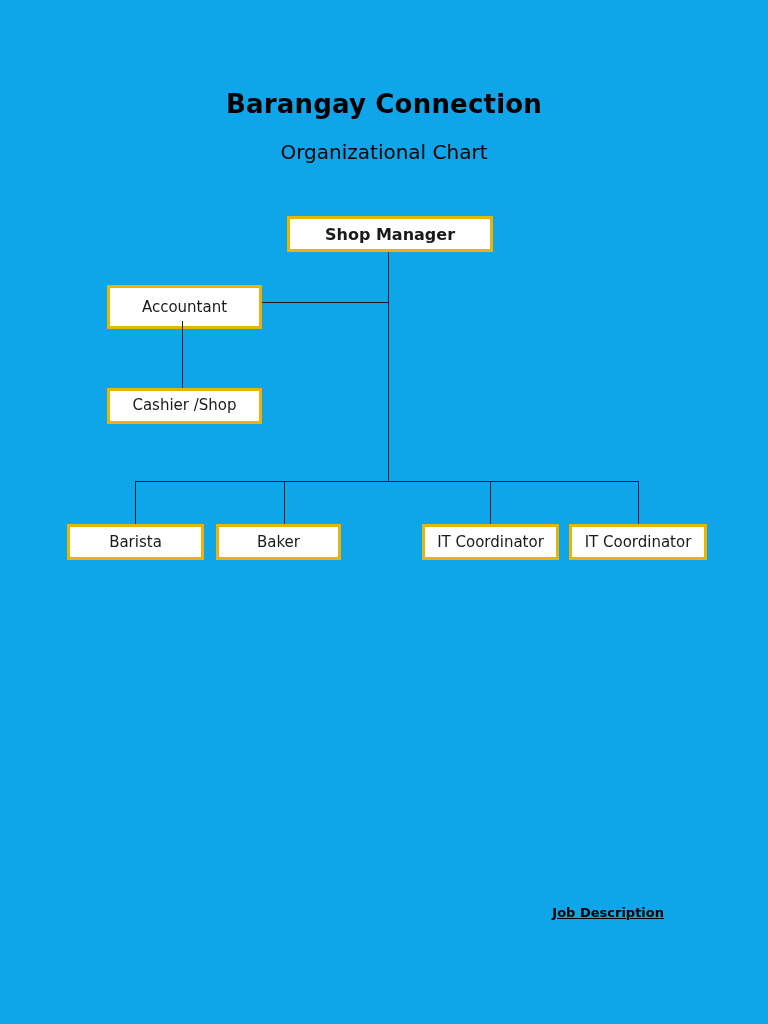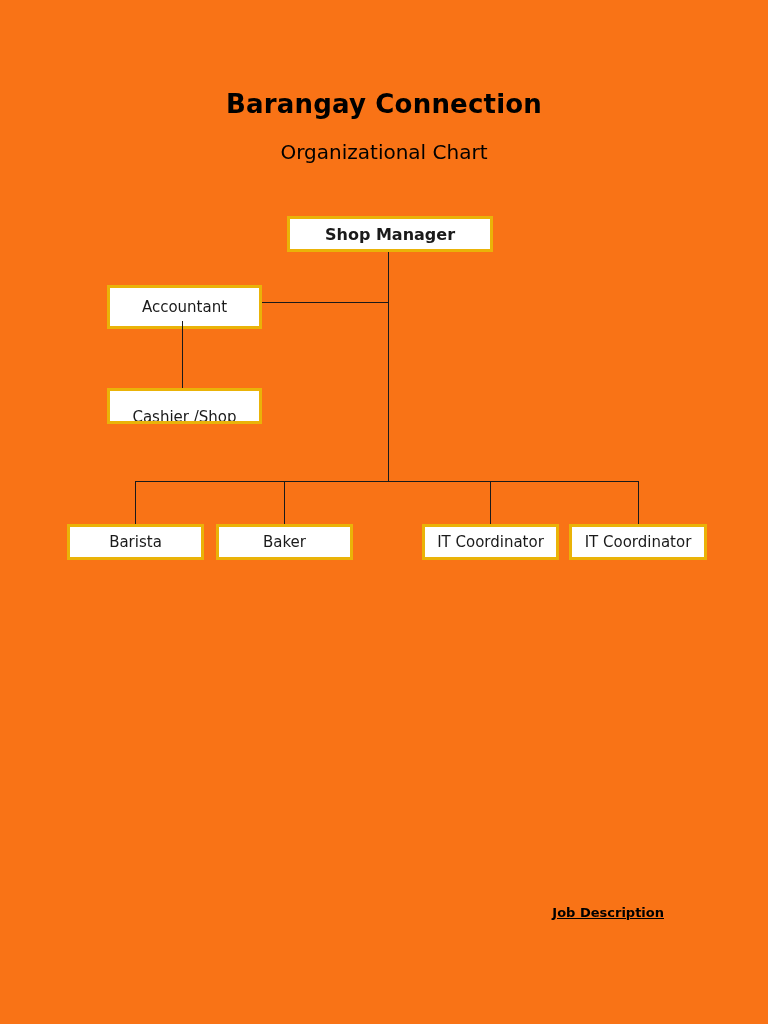--- a/index.html
+++ b/index.html
@@ -15,21 +15,21 @@
     font-family: "DejaVu Sans", "Liberation Sans", sans-serif;
     color: #000000;
     overflow: hidden;
   }
 
   .page {
     position: absolute;
     inset: 0;
     width: 768px;
     height: 1024px;
-    background: #f97316;
+    background: #0ea5e9;
   }
 
   
   .doc-title {
     position: absolute;
     left: 0;
     top: 90px;
     width: 768px;
     text-align: center;
     font-size: 26px;
@@ -78,21 +78,21 @@
   }
   .node .node-label {
     display: block;
     width: 100%;
     white-space: pre-line;
   }
 
   
   .node.clipped {
     align-items: flex-start;
-    padding-top: 18px;
+    padding-top: 6px;
   }
 
   
   .line {
     position: absolute;
     background: #1a1a1a;
   }
   .line.v { width: 1px; }
   .line.h { height: 1px; }
 
@@ -141,21 +141,21 @@
 
     <div class="line v" style="left:135px; top:481px; height:43px;"></div>
     <div class="line v" style="left:284px; top:481px; height:43px;"></div>
     <div class="line v" style="left:490px; top:481px; height:43px;"></div>
     <div class="line v" style="left:638px; top:481px; height:43px;"></div>
 
     <div class="node" style="left:67px; top:524px; width:137px; height:36px;">
       <span class="node-label">Barista</span>
     </div>
 
-    <div class="node" style="left:216px; top:524px; width:137px; height:36px;align-items:center;">
+    <div class="node" style="left:216px; top:524px; width:125px; height:36px;align-items:center;">
       <span class="node-label">Baker</span>
     </div>
 
     <div class="node" style="left:422px; top:524px; width:137px; height:36px;">
       <span class="node-label">IT Coordinator</span>
     </div>
 
     <div class="node" style="left:569px; top:524px; width:138px; height:36px;">
       <span class="node-label">IT Coordinator</span>
     </div>

